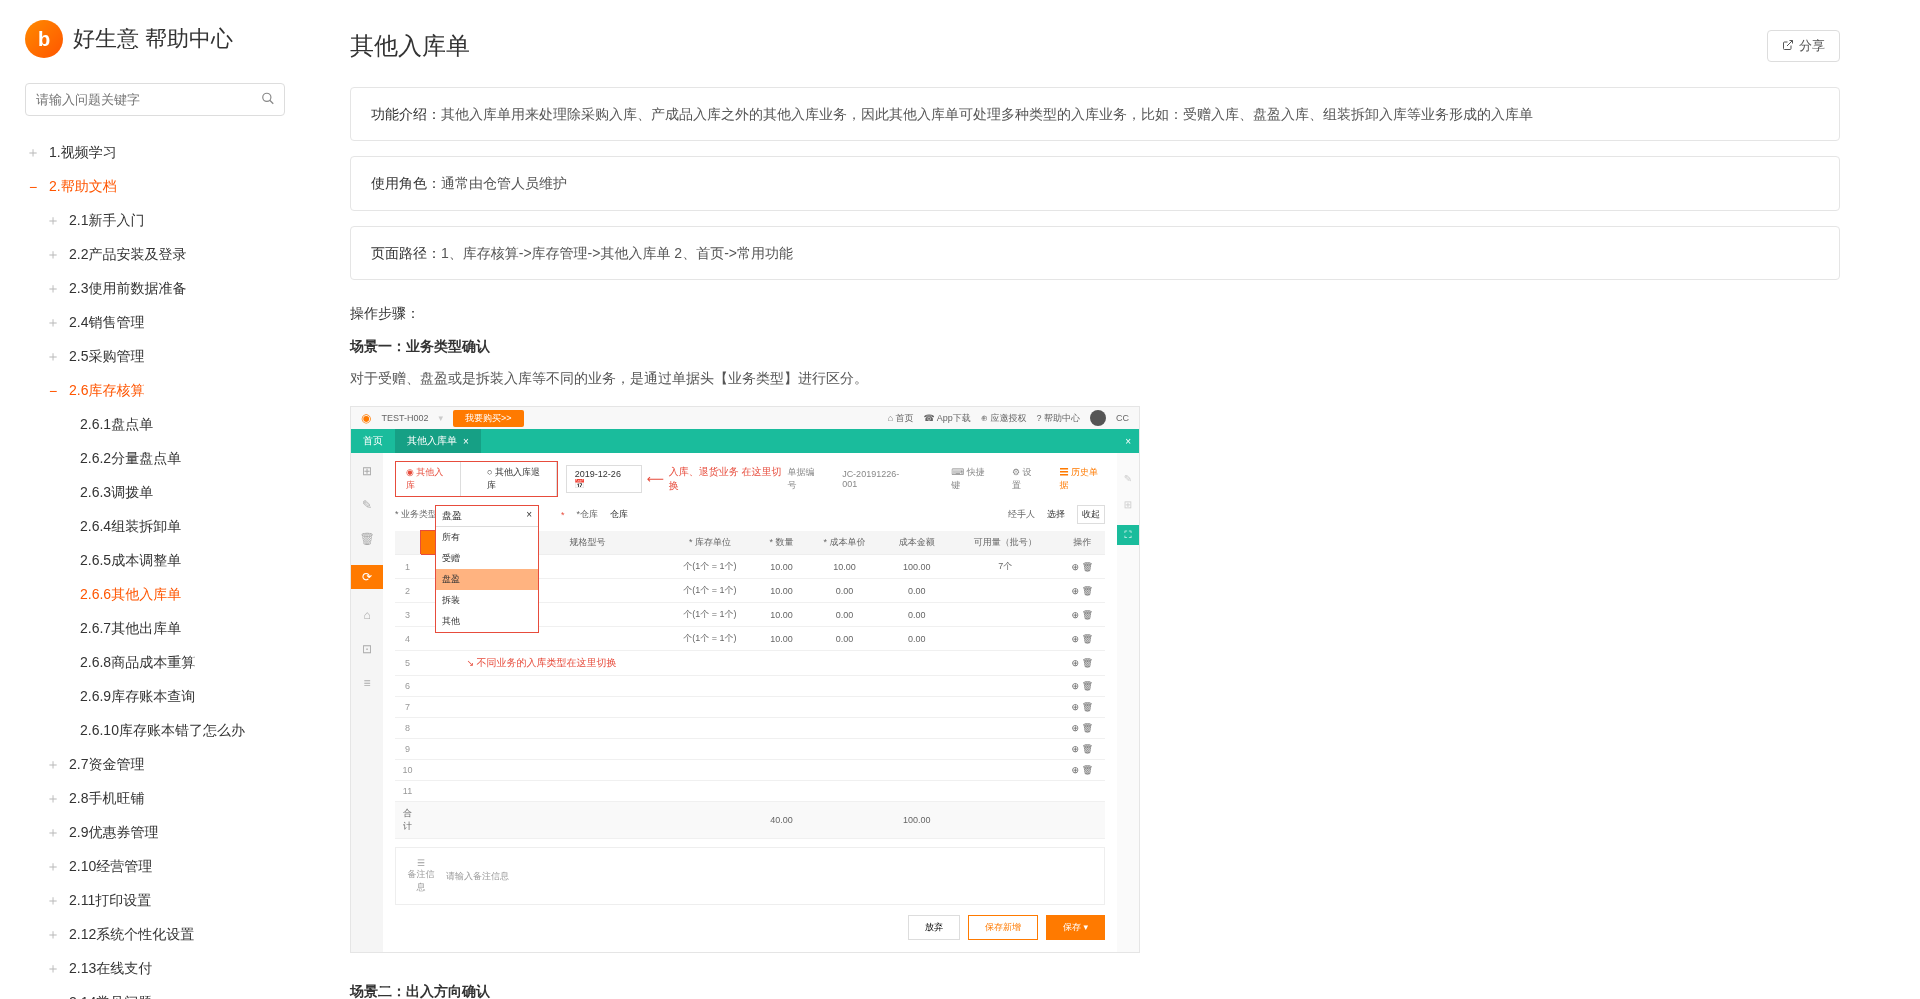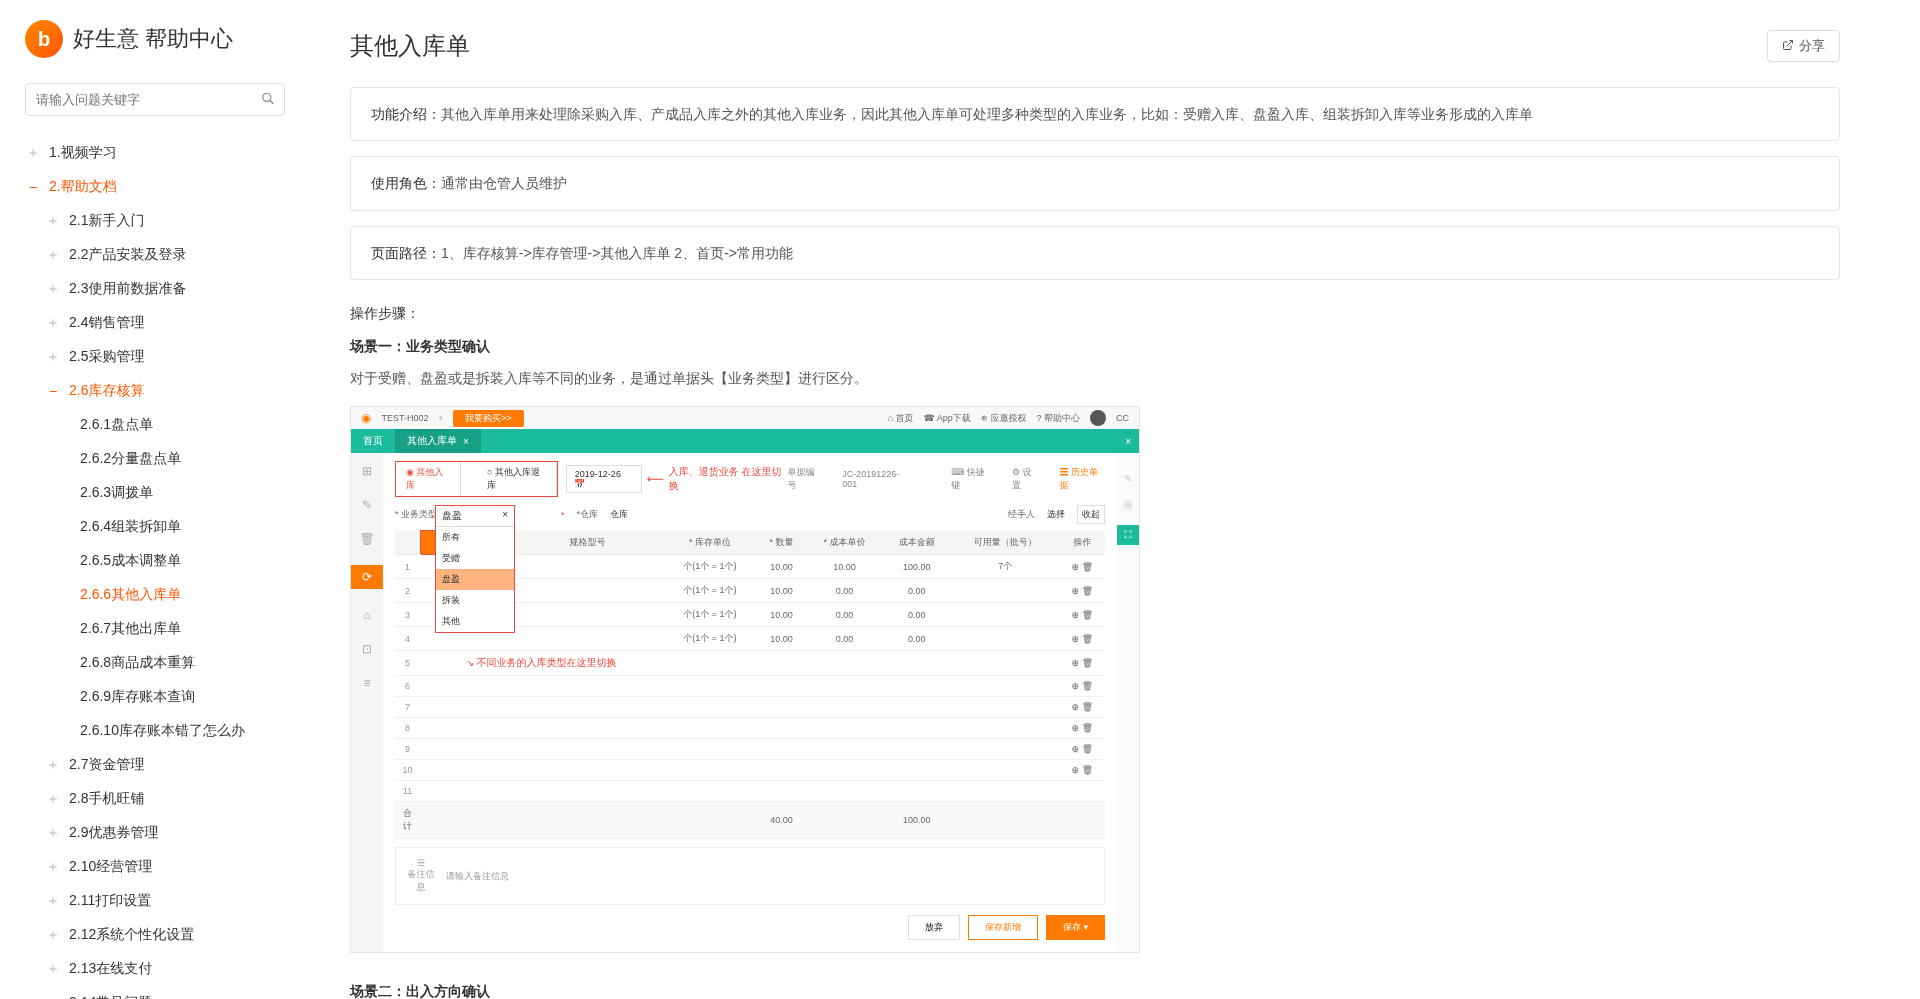--- a/index.html
+++ b/index.html
@@ -48,21 +48,21 @@
 .mock-redbox { border: 1.5px solid #e74c3c; display: inline-flex; align-items: center; }
 .mock-type-switch { display: flex; gap: 16px; }
 .mock-type-opt { padding: 4px 10px; font-size: 9px; border-right: 1px solid #ddd; }
 .mock-type-opt.sel { color: #e74c3c; }
 .mock-date { border: 1px solid #ddd; padding: 3px 8px; font-size: 9px; margin-left: 8px; }
 .mock-arrow { color: #e74c3c; font-size: 12px; margin: 0 5px; }
 .mock-red-text { color: #e74c3c; font-size: 10px; }
 .mock-right-tools { display: flex; gap: 20px; font-size: 9px; color: #888; align-items: center; }
 .mock-filter-row { display: flex; align-items: center; gap: 12px; margin-bottom: 6px; font-size: 9px; }
 .mock-filter-label { color: #666; }
-.mock-dropdown { border: 1.5px solid #e74c3c; width: 80px; position: relative; }
+.mock-dropdown { border: 1.5px solid #e74c3c; width: 104px; position: relative; }
 .mock-dropdown-sel { padding: 3px 6px; background: #fff; display: flex; justify-content: space-between; }
 .mock-dropdown-list { border-top: 1px solid #ddd; }
 .mock-dropdown-item { padding: 4px 6px; font-size: 9px; }
 .mock-dropdown-item.highlight { background: #ffb380; }
 .mock-table { width: 100%; border-collapse: collapse; font-size: 9px; }
 .mock-table th { background: #f5f5f5; padding: 5px 4px; text-align: center; color: #666; font-weight: normal; border-bottom: 1px solid #eee; }
 .mock-table td { padding: 5px 4px; text-align: center; color: #666; border-bottom: 1px solid #f0f0f0; }
 .mock-table .row-num { width: 25px; color: #999; }
 .mock-bottom-note { border: 1px solid #eee; padding: 10px; margin-top: 8px; display: flex; align-items: center; gap: 10px; font-size: 9px; color: #999; }
 .mock-footer-btns { display: flex; justify-content: flex-end; gap: 8px; padding: 10px 0 4px; }

